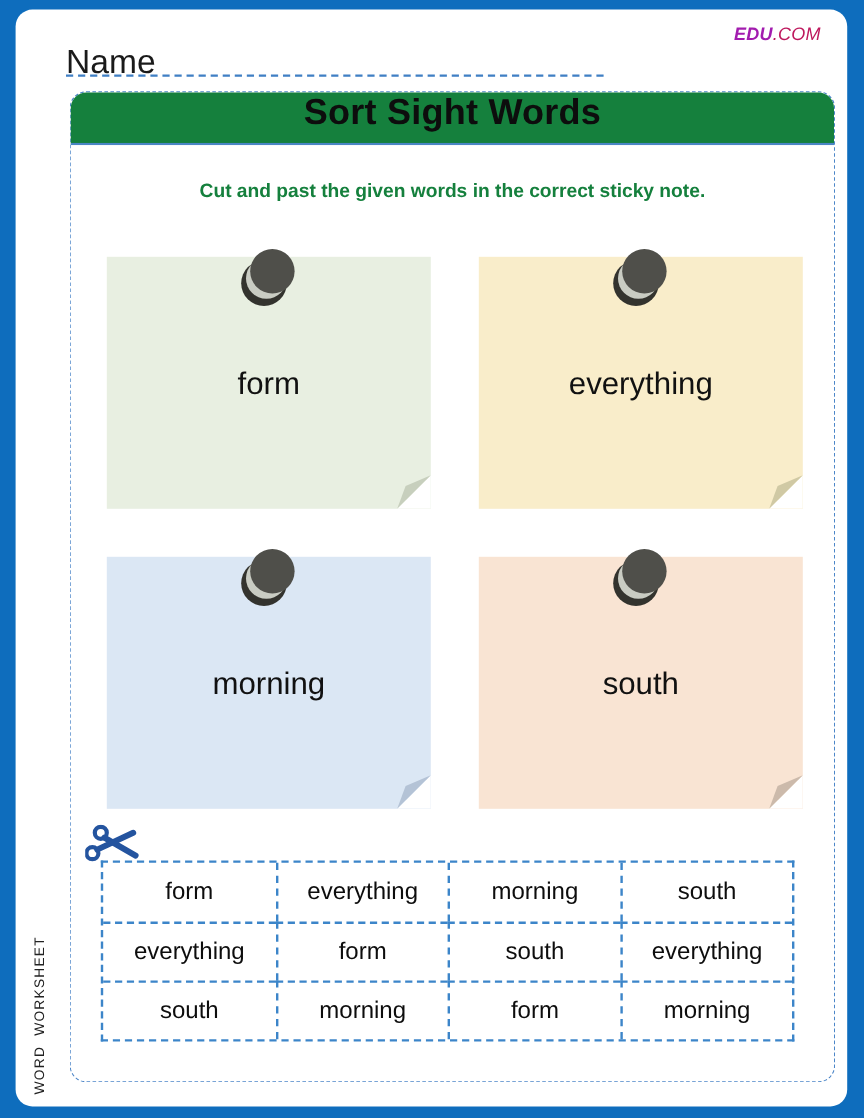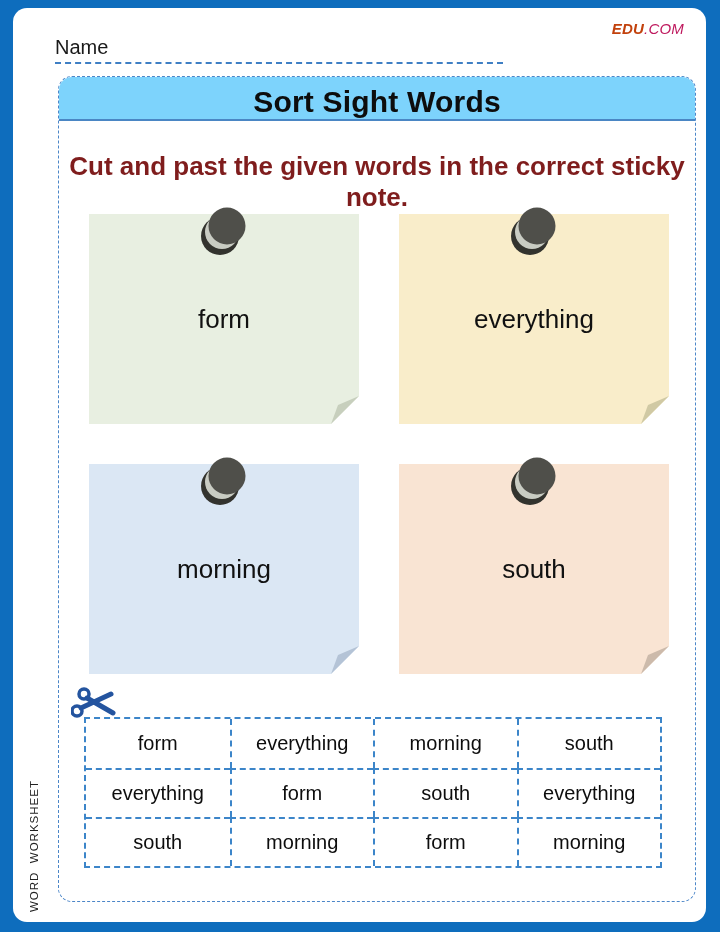--- a/index.html
+++ b/index.html
@@ -12,44 +12,44 @@
   }
   .page {
     position:absolute; left:13px; top:8px; right:14px; bottom:10px;
     background:#ffffff; border-radius:14px;
   }
   
   .logo {
     position:absolute; top:12px; right:22px;
     font-size:15px; font-style:italic; letter-spacing:.2px;
   }
-  .logo .edu { font-weight:bold; color:#c2410c; }
+  .logo .edu { font-weight:bold; color:#a21caf; }
   .logo .com { color:#be185d; }
   .fill-field {
     position:absolute; top:28px; height:28px;
-    font-size:20px; color:#1a1a1a;
+    font-size:28px; color:#1a1a1a;
     border-bottom:2px dashed #3f7fc4;
   }
   .name-field { left:42px; width:448px; }
   .date-field { left:462px; width:238px; }
   
   .sheet {
     position:absolute; left:45px; top:68px; width:638px; height:826px;
     border:1px dashed #4c86c8; border-radius:14px;
   }
   .titlebar {
     position:absolute; left:0; top:0; right:0; height:44px;
-    background:#7dd3fc; border-radius:13px 13px 0 0;
+    background:#15803d; border-radius:13px 13px 0 0;
     border-bottom:2px solid #4a86c4;
-    display:flex; align-items:flex-end; justify-content:center;
+    display:flex; align-items:flex-start; justify-content:center;
   }
   .titlebar .title { font-size:30px; font-weight:bold; color:#0d0d0d; letter-spacing:.2px; }
   .instruction {
     position:absolute; left:0; right:0; top:74px;
-    text-align:center; font-size:26px; font-weight:bold; color:#7f1d1d;
+    text-align:center; font-size:16px; font-weight:bold; color:#15803d;
   }
   
   .note {
     position:absolute; width:270px; height:210px;
     display:flex; align-items:center; justify-content:center;
   }
   .note-0 { left:30px;  top:137px; background:#e8efe1; }
   .note-1 { left:340px; top:137px; background:#f9edca; }
   .note-2 { left:30px;  top:387px; background:#dbe7f4; }
   .note-3 { left:340px; top:387px; background:#f9e4d3; }

